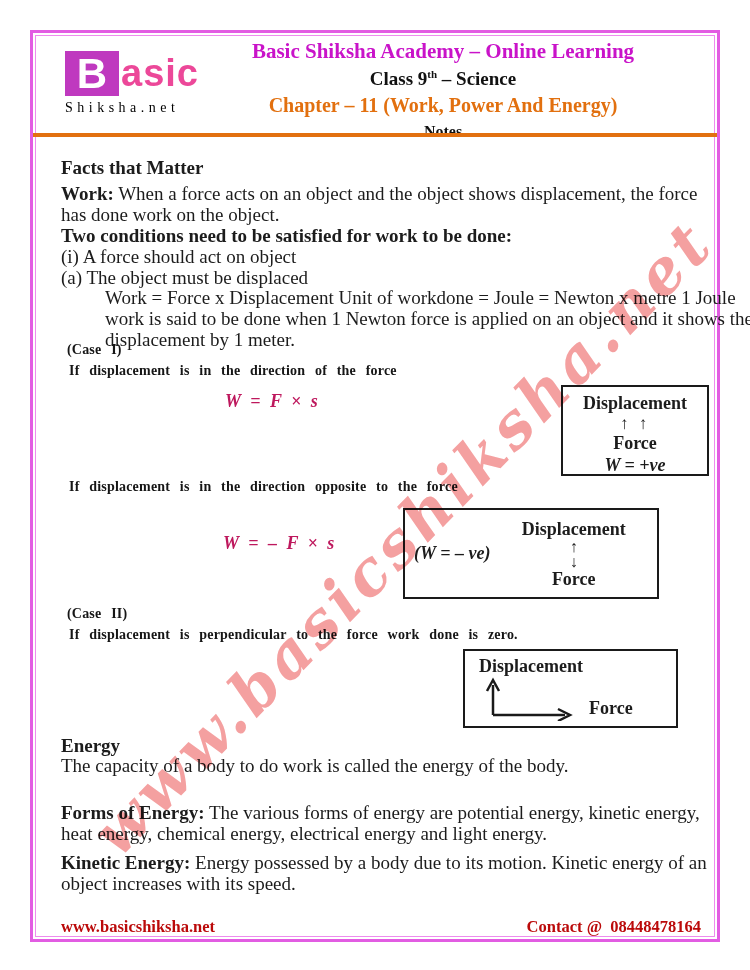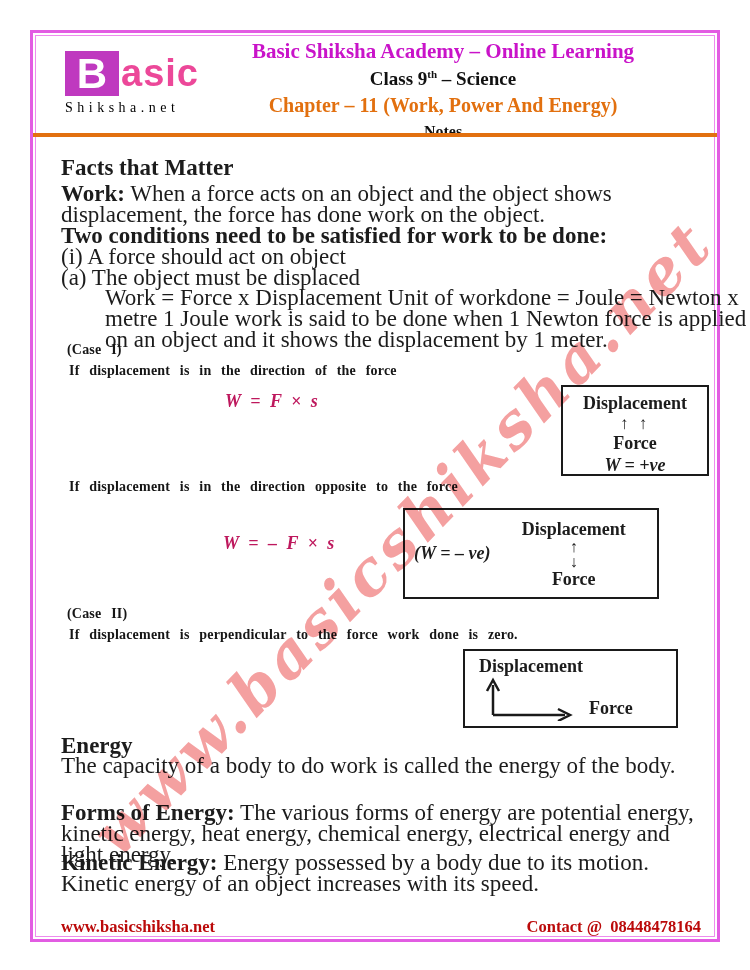--- a/index.html
+++ b/index.html
@@ -29,21 +29,21 @@
   .logo-sub{font-size:14px;letter-spacing:4.5px;color:#000000;margin-top:4px;white-space:nowrap;}
   .titles{position:absolute;left:140px;top:4px;width:540px;text-align:center;line-height:1;}
   .t1{color:#c913c9;font-size:21px;font-weight:bold;margin:4px 0 0;}
   .t2{color:#111;font-size:19px;font-weight:bold;margin:7px 0 0;}
   .t2 sup{font-size:11px;}
   .t3{color:#e2700f;font-size:20px;font-weight:bold;margin:7px 0 0;}
   .t-notes{color:#111;font-size:16px;font-weight:bold;margin:9px 0 0;}
   .orange-rule{position:absolute;left:0;right:0;top:100px;height:4px;background:#e2700f;}
   
   .abs{position:absolute;}
-  .para{font-size:23px;line-height:21px;}
+  .para{font-size:19px;line-height:21px;}
   .b{font-weight:bold;}
   .book{font-weight:bold;font-size:14px;letter-spacing:.2px;word-spacing:6px;color:#161616;}
   .formula{font-weight:bold;font-style:italic;font-size:18px;word-spacing:5px;color:#be185d;}
   .facts{left:28px;top:124px;}
   .p-work{left:28px;top:150px;width:656px;}
   .p-two{left:28px;top:192px;}
   .p-condi{left:28px;top:213px;}
   .p-conda{left:28px;top:234px;}
   .p-workeq{left:28px;top:254px;width:656px;margin-left:44px;}
   .case1-label{left:34px;top:309px;}

